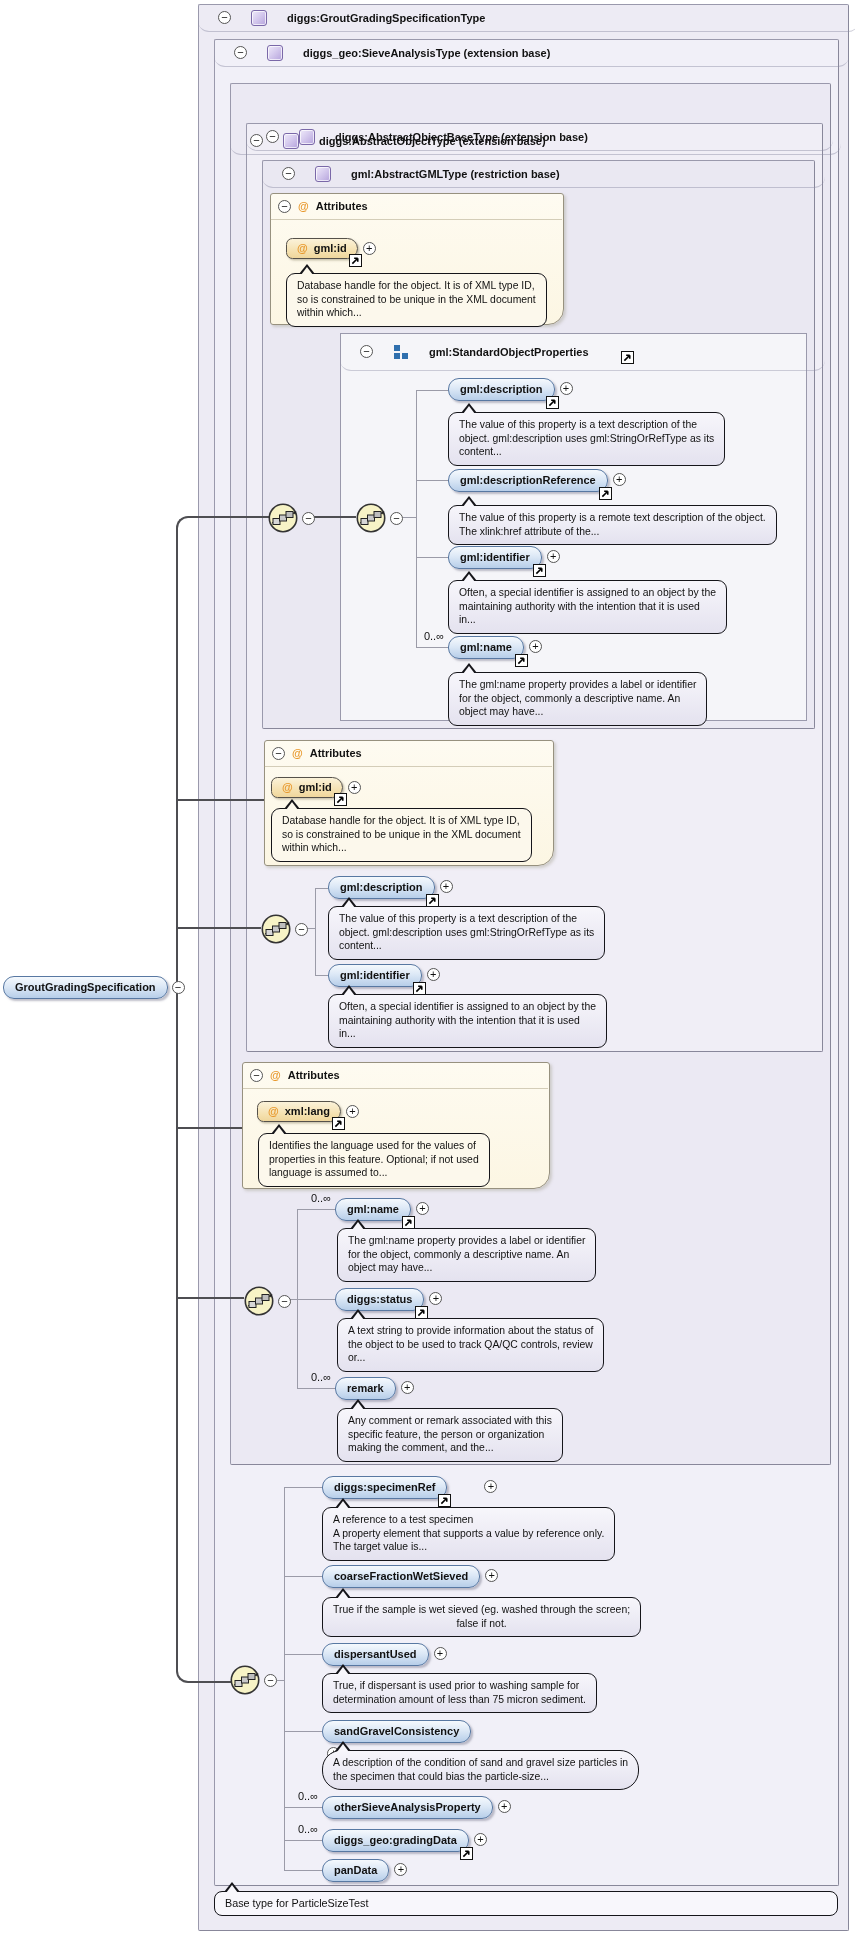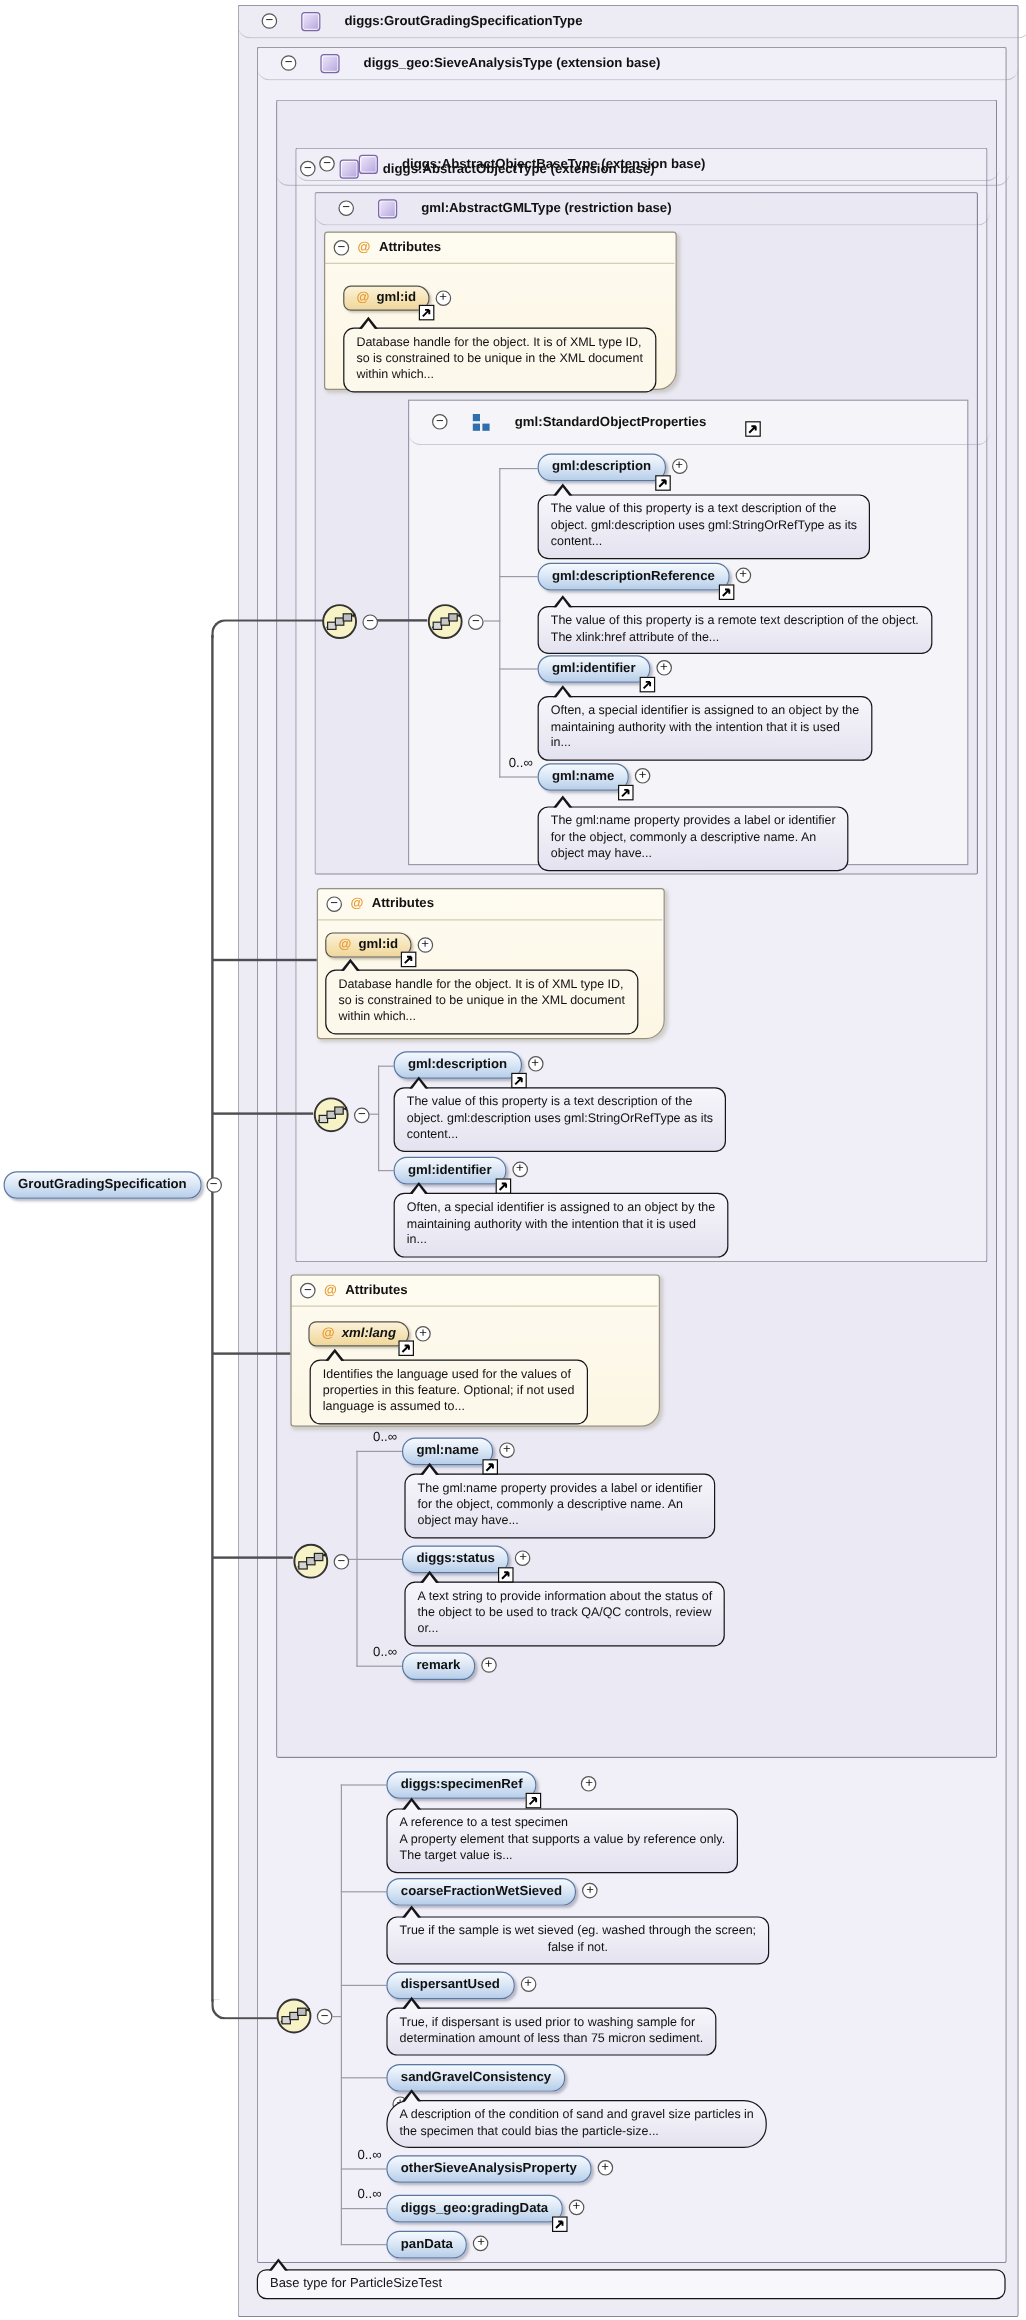--- a/index.html
+++ b/index.html
@@ -212,21 +212,21 @@
         </span>
     </span>
     <span class="toggle plus plus-ic"></span>
   </div>
   <div class="tip cream" style="left:271px;top:808px;">
     <div>Database handle for the object. It is of XML type ID,</div>
       <div>so is constrained to be unique in the XML document</div>
       <div>within which...</div>
   </div>
 
-  <div class="pill-row" style="left:257px;top:1101px;font-style:italic;">
+  <div class="pill-row" style="left:257px;top:1101px;">
     <span class="apill"><span class="at">@</span><span>xml:lang</span>
       <span class="link-ic">
           <svg width="9" height="9" viewBox="0 0 10 10">
             <path d="M1.5 8.5 L7.5 2.5 M7.5 2.5 H3.5 M7.5 2.5 V6.5" stroke="#000" stroke-width="1.8" fill="none"></path>
           </svg>
         </span>
     </span>
     <span class="toggle plus plus-ic"></span>
   </div>
   <div class="tip cream" style="left:258px;top:1133px;">
@@ -421,20 +421,25 @@
   <div class="tip gray" style="left:337px;top:1318px;">
     <div>A text string to provide information about the status of</div>
       <div>the object to be used to track QA/QC controls, review</div>
       <div>or...</div>
   </div>
 
   <div class="pill-row" style="left:335px;top:1377px;">
     <span class="pill"><span>remark</span></span>
     <span class="toggle plus plus-ic"></span>
   </div>
+  <div class="tip gray" style="left:337px;top:1408px;">
+    <div>Any comment or remark associated with this</div>
+      <div>specific feature, the person or organization</div>
+      <div>making the comment, and the...</div>
+  </div>
 
   <div class="pill-row" style="left:322px;top:1476px;gap:32px;">
     <span class="pill"><span>diggs:specimenRef</span>
       <span class="link-ic">
           <svg width="9" height="9" viewBox="0 0 10 10">
             <path d="M1.5 8.5 L7.5 2.5 M7.5 2.5 H3.5 M7.5 2.5 V6.5" stroke="#000" stroke-width="1.8" fill="none"></path>
           </svg>
         </span>
     </span>
     <span class="toggle plus plus-ic"></span>

